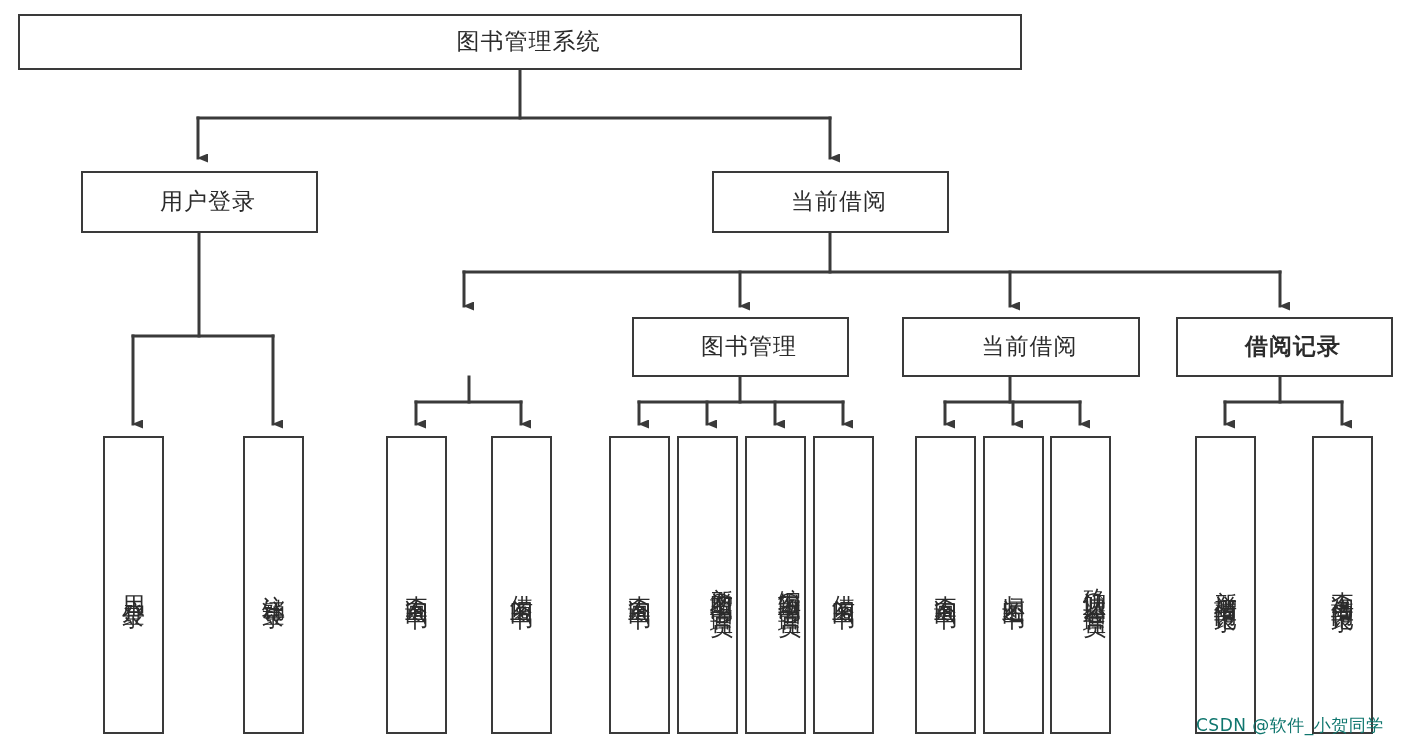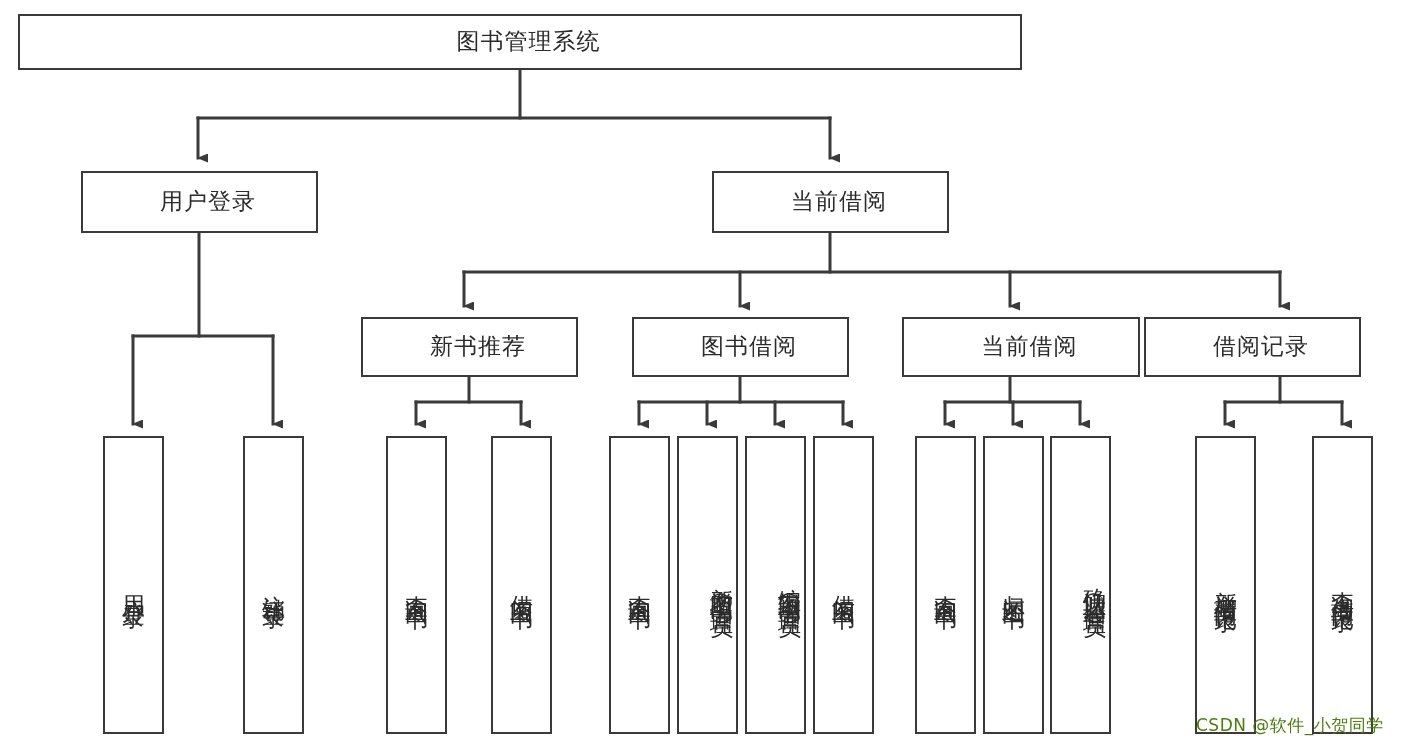--- a/index.html
+++ b/index.html
@@ -55,21 +55,21 @@
   }
   .node-v.v-center {
     align-items: center;
     padding-top: 0;
   }
   .watermark {
     position: absolute;
     left: 1196px;
     top: 714px;
     font-size: 17px;
-    color: #4d7c0f;
+    color: #0f766e;
     white-space: nowrap;
     letter-spacing: 0.5px;
   }
 </style>
 </head>
 <body>
 
 <div id="diagram-root">
 
   <svg id="diagram-svg" viewBox="0 0 1405 747" xmlns="http://www.w3.org/2000/svg">
@@ -130,33 +130,30 @@
   </div>
 
   <div class="node node-h" style="left:81px; top:171px; width:237px; height:62px;">
     <span>用户登录</span>
   </div>
 
   <div class="node node-h" style="left:712px; top:171px; width:237px; height:62px;">
     <span>当前借阅</span>
   </div>
 
-  <div class="node node-h" style="left:361px; top:317px; width:217px; height:60px;">
-    <span>新书推荐</span>
-  </div>
 
   <div class="node node-h" style="left:632px; top:317px; width:217px; height:60px;">
-    <span>图书借阅</span>
+    <span>图书管理</span>
   </div>
 
   <div class="node node-h" style="left:902px; top:317px; width:238px; height:60px;">
     <span>当前借阅</span>
   </div>
 
-  <div class="node node-h" style="left:1144px; top:317px; width:217px; height:60px;">
+  <div class="node node-h" style="left:1176px; top:317px; width:217px; height:60px;font-weight:bold;">
     <span>借阅记录</span>
   </div>
 
   <div class="node node-v v-center" style="left:103px; top:436px; width:61px; height:298px;">
     <span>用户登录</span>
   </div>
 
   <div class="node node-v v-center" style="left:243px; top:436px; width:61px; height:298px;">
     <span>注销登录</span>
   </div>

